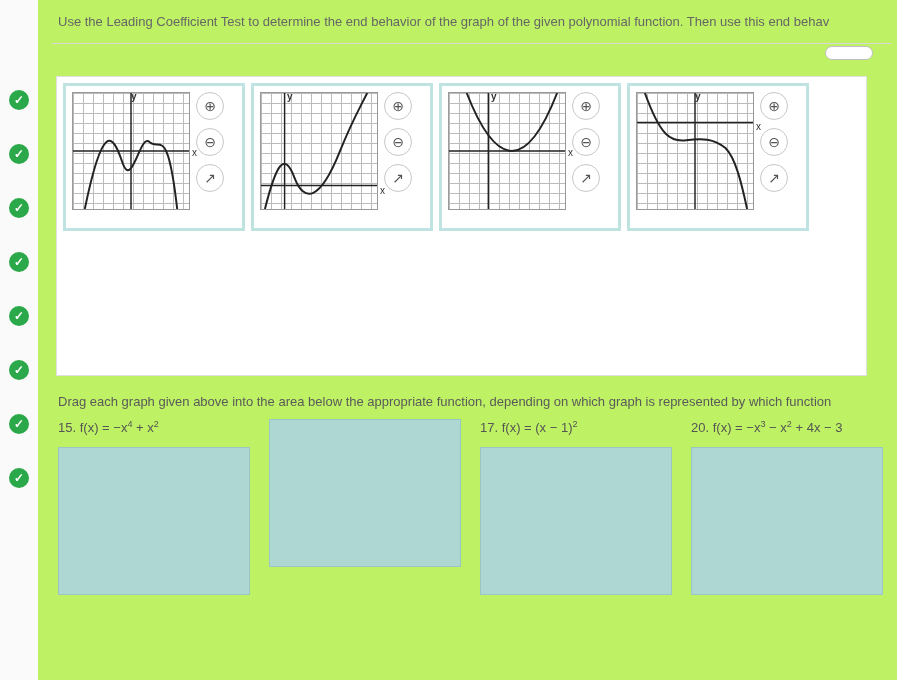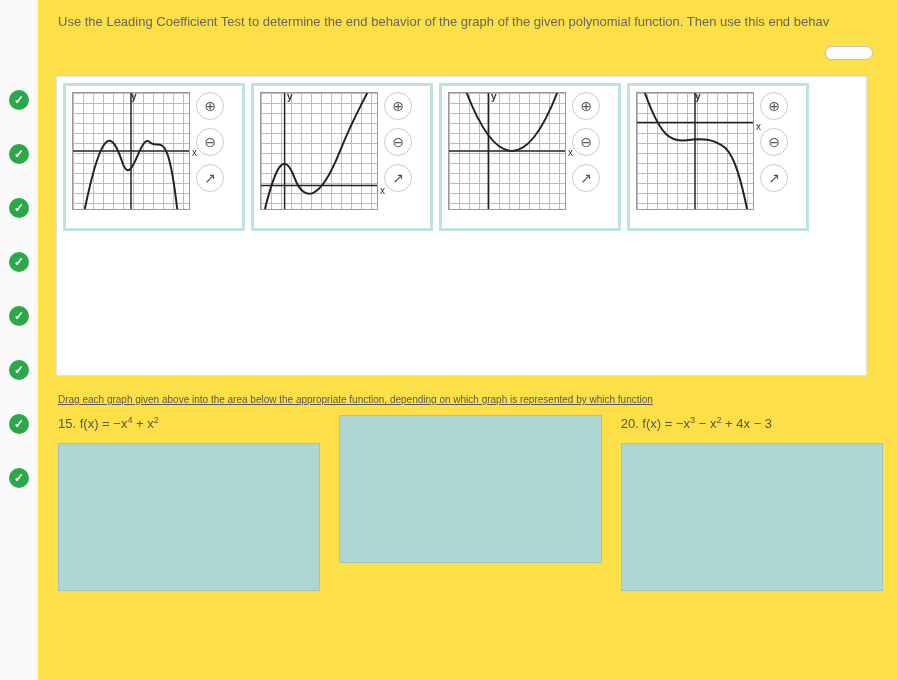--- a/index.html
+++ b/index.html
@@ -36,21 +36,21 @@
     color: #fff;
     font-size: 12px;
     font-weight: bold;
   }
   .content {
     position: absolute;
     left: 38px;
     top: 0;
     right: 0;
     height: 680px;
-    background: #fde047;
+    background: #bef264;
     padding: 10px 0 0 14px;
   }
   .question-text {
     font-size: 13px;
     color: #666;
     padding: 4px 6px 14px 6px;
     white-space: nowrap;
     overflow: hidden;
   }
   .rule {
@@ -122,24 +122,23 @@
     border: 1px solid #c8c8c8;
     background: #fff;
     display: flex;
     align-items: center;
     justify-content: center;
     font-size: 14px;
     color: #555;
     cursor: pointer;
   }
   .instruction-text {
-    font-size: 10px;
+    font-size: 13px;
     color: #5a5a5a;
     margin: 18px 14px 10px 6px;
-    text-decoration: underline;
   }
   .drop-row {
     display: flex;
     gap: 19px;
     padding: 0 14px 0 6px;
   }
   .drop-col {
     flex: 1;
     display: flex;
     flex-direction: column;
@@ -261,19 +260,25 @@
       <div class="fn-label">
         <span>15.</span> <span>f(x) = −x<sup>4</sup> + x<sup>2</sup></span>
       </div>
       <div class="drop-zone"></div>
     </div>
     <div class="drop-col">
       <div class="drop-zone"></div>
     </div>
     <div class="drop-col">
       <div class="fn-label">
+        <span>17.</span> <span>f(x) = (x − 1)<sup>2</sup></span>
+      </div>
+      <div class="drop-zone"></div>
+    </div>
+    <div class="drop-col">
+      <div class="fn-label">
         <span>20.</span> <span>f(x) = −x<sup>3</sup> − x<sup>2</sup> + 4x − 3</span>
       </div>
       <div class="drop-zone"></div>
     </div>
   </div>
 
 </div>
 
 </body></html>

